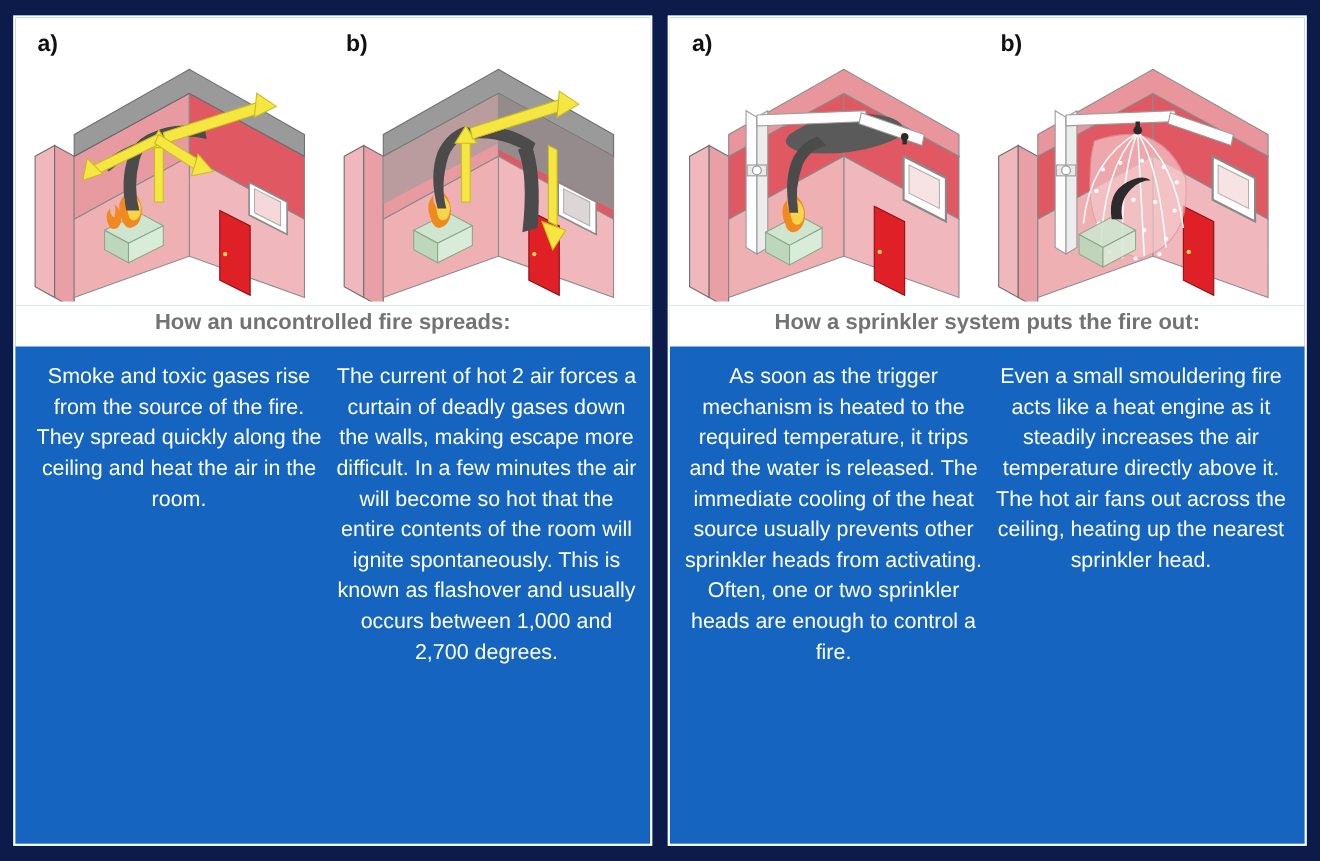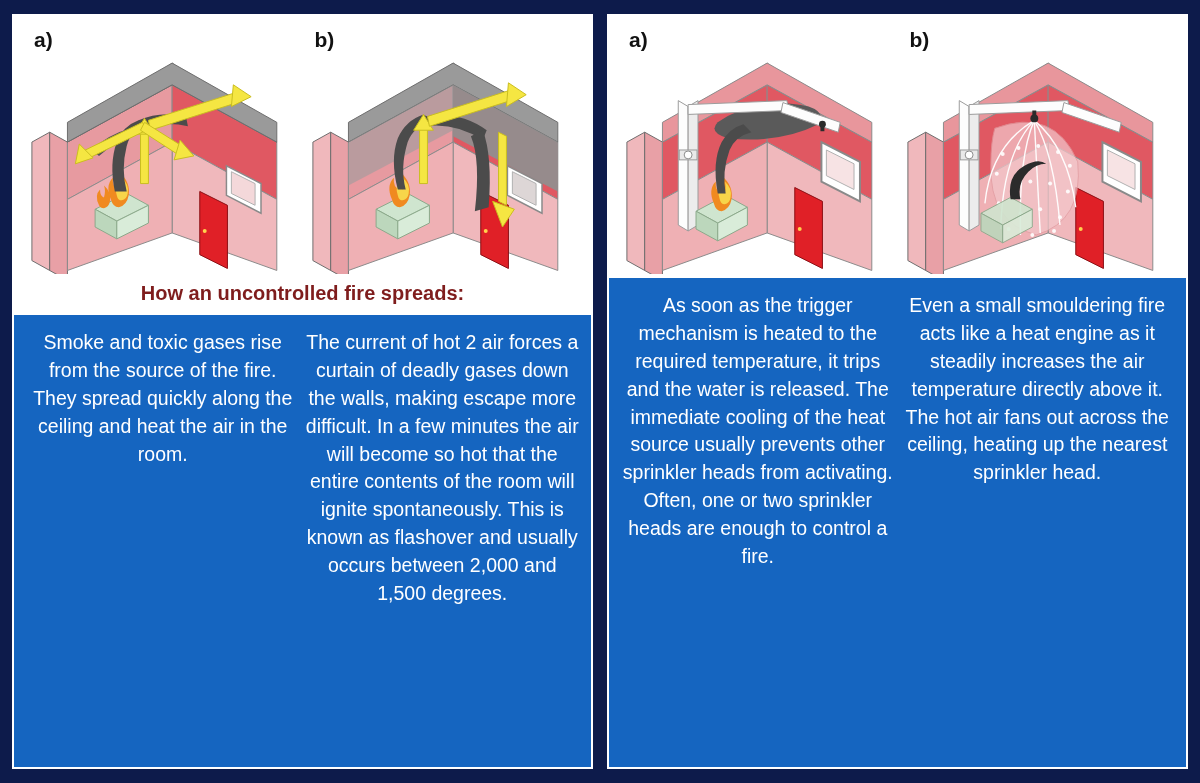--- a/index.html
+++ b/index.html
@@ -56,21 +56,21 @@
   .scene {
     width: 100%;
     height: 250px;
     display: block;
   }
   .panel-heading {
     background: #ffffff;
     text-align: center;
     font-size: 20px;
     font-weight: bold;
-    color: #7f1d1d;
+    color: #737373;
     padding: 4px 0 10px 0;
   }
   .panel-text {
     flex: 1 1 auto;
     display: flex;
     gap: 6px;
     padding: 14px 12px 10px 12px;
     box-sizing: border-box;
   }
   .col {
@@ -188,21 +188,21 @@
         </div>
 
       </div>
     </div>
     <div class="panel-heading">How an uncontrolled fire spreads:</div>
     <div class="panel-text">
       <div class="col">
         <p>Smoke and toxic gases rise from the source of the fire. They spread quickly along the ceiling and heat the air in the room.</p>
       </div>
       <div class="col">
-        <p>The current of hot 2 air forces a curtain of deadly gases down the walls, making escape more difficult. In a few minutes the air will become so hot that the entire contents of the room will ignite spontaneously. This is known as flashover and usually occurs between 2,000 and 1,500 degrees.</p>
+        <p>The current of hot 2 air forces a curtain of deadly gases down the walls, making escape more difficult. In a few minutes the air will become so hot that the entire contents of the room will ignite spontaneously. This is known as flashover and usually occurs between 1,000 and 2,700 degrees.</p>
       </div>
     </div>
   </div>
 
   <div class="panel">
     <div class="panel-art">
       <div class="art-row">
 
         <div class="art-cell">
           <div class="art-label">a)</div>
@@ -308,20 +308,21 @@
 
             <path d="M112 176 q-4 -24 14 -34 q14 -8 22 -2 q-10 0 -18 8 q-12 12 -8 28 z" fill="#2b2b2b"></path>
 
             <circle cx="136" cy="94" r="4" fill="#2b2b2b"></circle>
             <rect x="134" y="86" width="4" height="8" fill="#2b2b2b"></rect>
           </svg>
         </div>
 
       </div>
     </div>
+    <div class="panel-heading">How a sprinkler system puts the fire out:</div>
     <div class="panel-text">
       <div class="col">
         <p>As soon as the trigger mechanism is heated to the required temperature, it trips and the water is released. The immediate cooling of the heat source usually prevents other sprinkler heads from activating. Often, one or two sprinkler heads are enough to control a fire.</p>
       </div>
       <div class="col">
         <p>Even a small smouldering fire acts like a heat engine as it steadily increases the air temperature directly above it. The hot air fans out across the ceiling, heating up the nearest sprinkler head.</p>
       </div>
     </div>
   </div>
 

